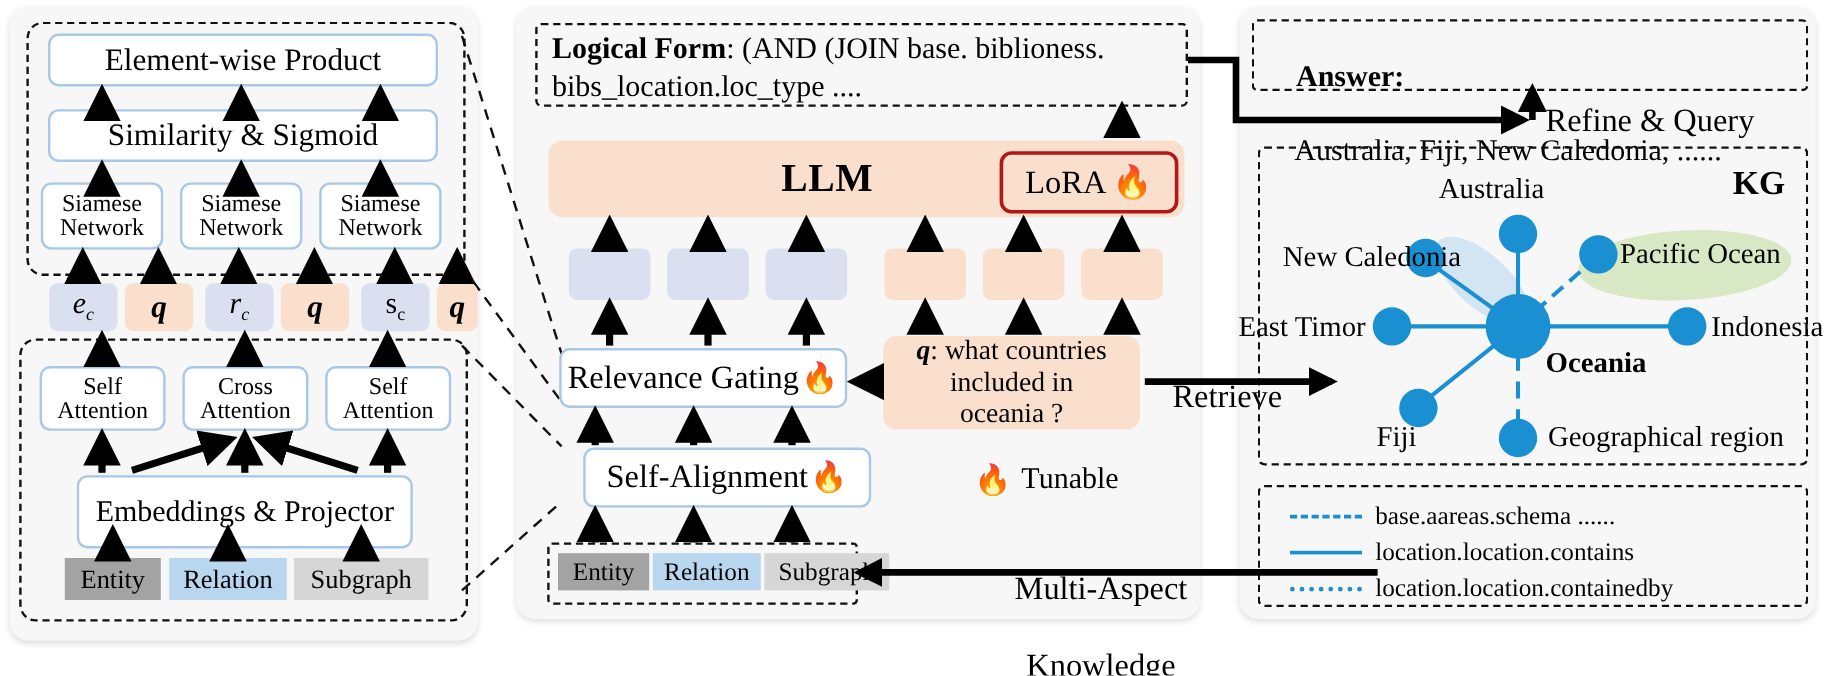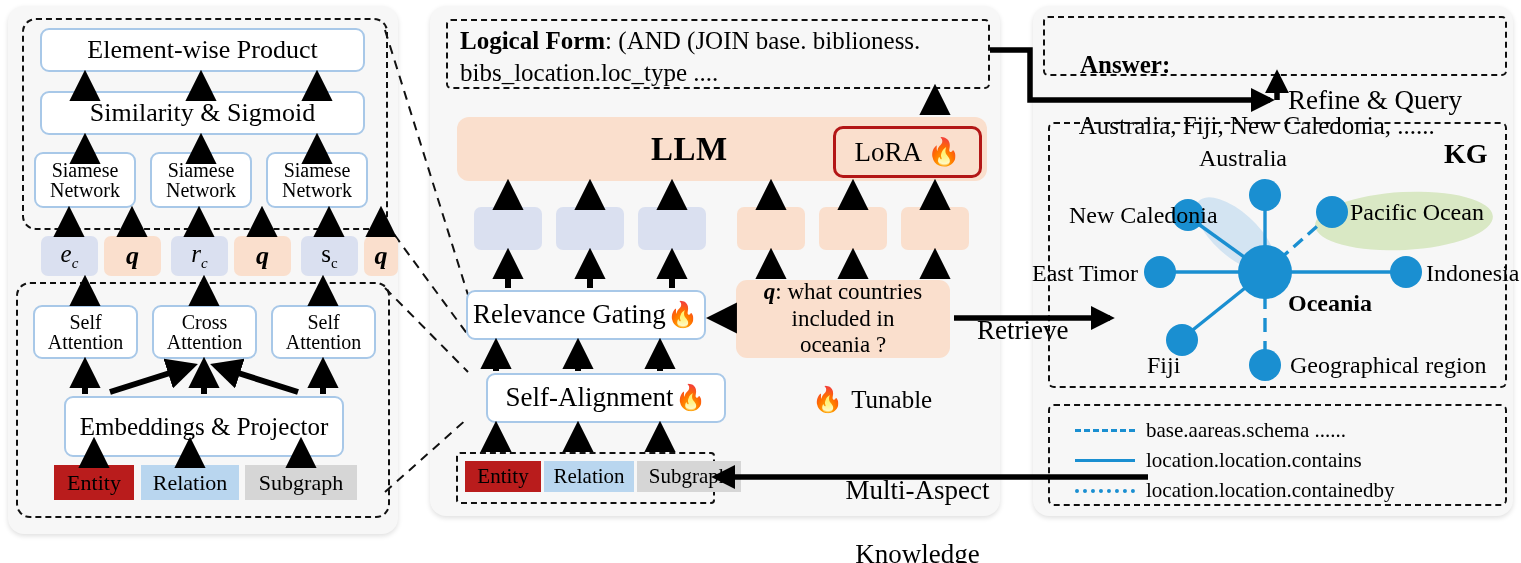--- a/index.html
+++ b/index.html
@@ -22,21 +22,21 @@
   .mbox{position:absolute;background:#fff;border:2.2px solid #a8c8e8;border-radius:9px;
         display:flex;align-items:center;justify-content:center;text-align:center;
         line-height:1.02;box-sizing:border-box;}
 
   
   .chip{position:absolute;display:flex;align-items:center;justify-content:center;
         box-sizing:border-box;text-align:center;}
   .chip-round{border-radius:7px;}
   .c-blue{background:#dae0f0;}
   .c-peach{background:#fadfcd;}
-  .c-green{background:#b91c1c;}
+  .c-green{background:#a3a3a3;}
   .c-kgblue{background:#b9d6ef;}
   .c-gray{background:#d6d6d6;}
 
   
   svg.layer{position:absolute;left:0;top:0;width:1521px;height:563px;overflow:visible;
             pointer-events:none;}
 
   
   .t{position:absolute;white-space:pre;}
   .bold{font-weight:bold;}

